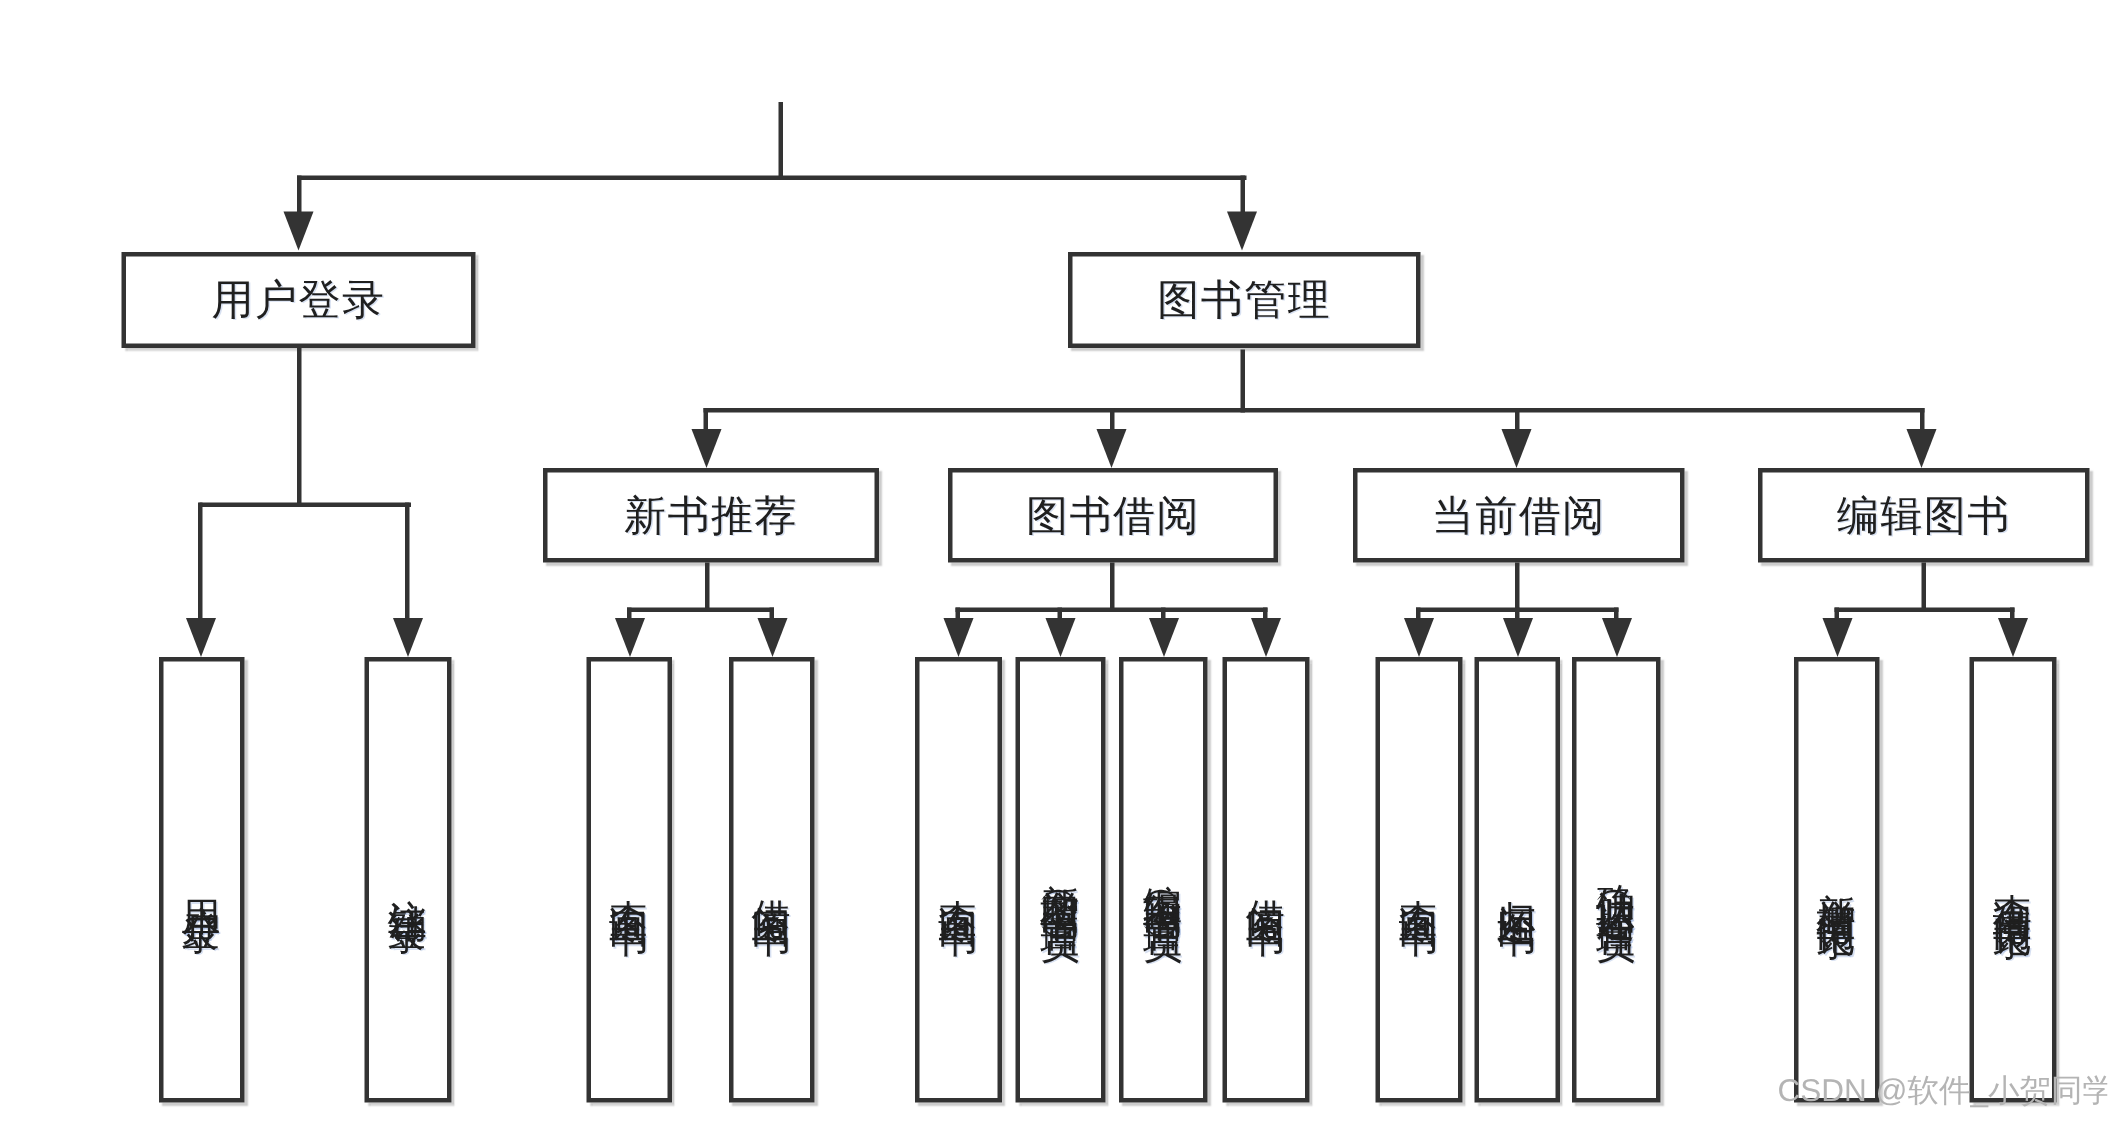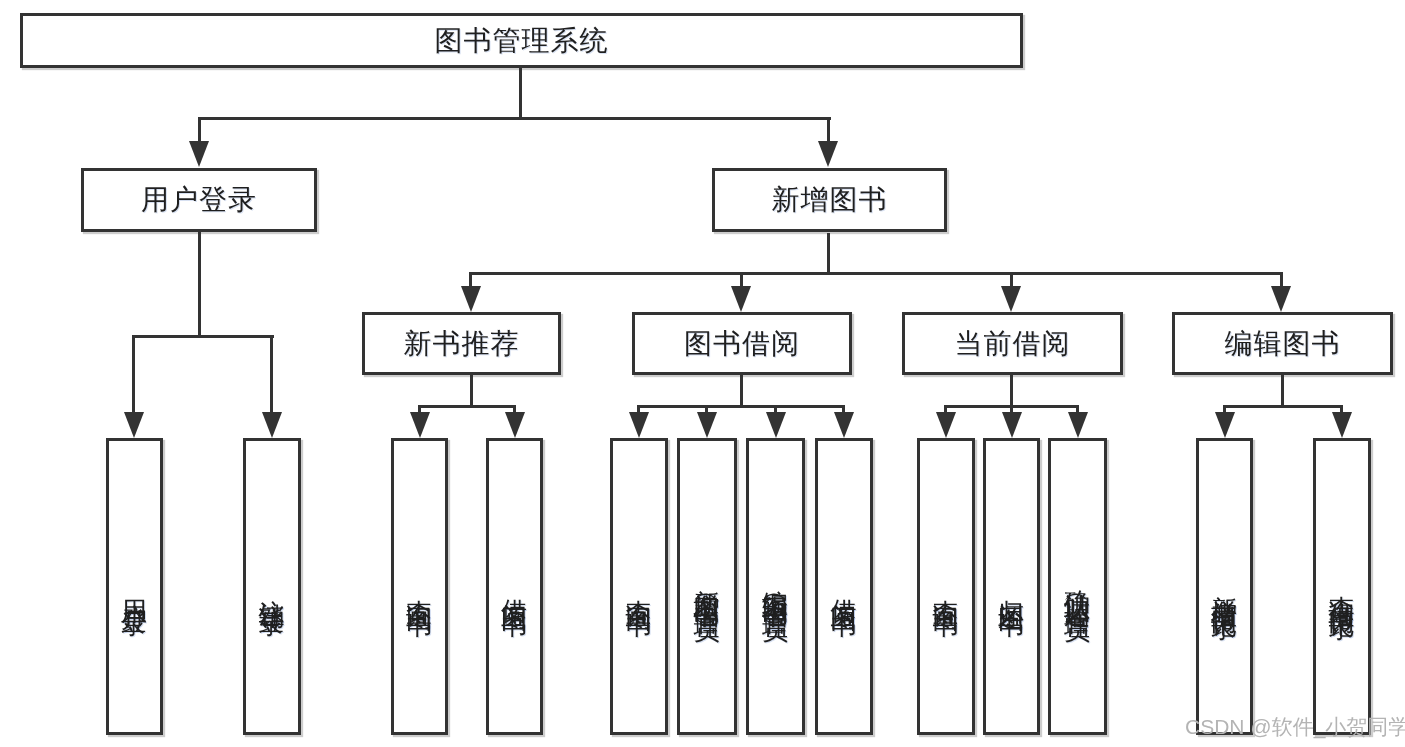--- a/index.html
+++ b/index.html
@@ -25,43 +25,42 @@
   .watermark{
     position:absolute;left:1185px;top:713px;font-size:21px;color:#b4b4b4;
     z-index:5;white-space:nowrap;text-shadow:none;
   }
   
   .n-root{left:20px;top:13px;width:1003px;height:55px;}
   
   .n-login{left:81px;top:168px;width:236px;height:64px;}
   .n-mgmt{left:712px;top:168px;width:235px;height:64px;}
   
-  .n-newbook{left:362px;top:312px;width:199px;height:63px;}
+  .n-newbook{left:362px;top:312px;width:224px;height:63px;}
   .n-borrow{left:632px;top:312px;width:220px;height:63px;}
   .n-current{left:902px;top:312px;width:221px;height:63px;}
   .n-records{left:1172px;top:312px;width:221px;height:63px;}
   
   .leaf{top:438px;height:297px;}
 </style>
 </head>
 <body>
 
 <div id="canvas">
 
-  <div class="box hbox n-root">图书管理系统</div>
 
   <div class="vline" style="left:519px;top:68px;height:52px;"></div>
   <div class="hline" style="left:198px;top:117px;width:633px;"></div>
   <div class="vline" style="left:198px;top:117px;height:26px;"></div>
   <div class="arrow" style="left:189px;top:141px;"></div>
   <div class="vline" style="left:827px;top:117px;height:26px;"></div>
   <div class="arrow" style="left:818px;top:141px;"></div>
 
   <div class="box hbox n-login">用户登录</div>
-  <div class="box hbox n-mgmt">新增图书</div>
+  <div class="box hbox n-mgmt">图书管理</div>
 
   <div class="vline" style="left:198px;top:232px;height:106px;"></div>
   <div class="hline" style="left:133px;top:335px;width:141px;"></div>
   <div class="vline" style="left:132px;top:335px;height:78px;"></div>
   <div class="arrow" style="left:124px;top:412px;"></div>
   <div class="vline" style="left:270px;top:335px;height:78px;"></div>
   <div class="arrow" style="left:262px;top:412px;"></div>
 
   <div class="vline" style="left:827px;top:233px;height:42px;"></div>
   <div class="hline" style="left:469px;top:272px;width:814px;"></div>

